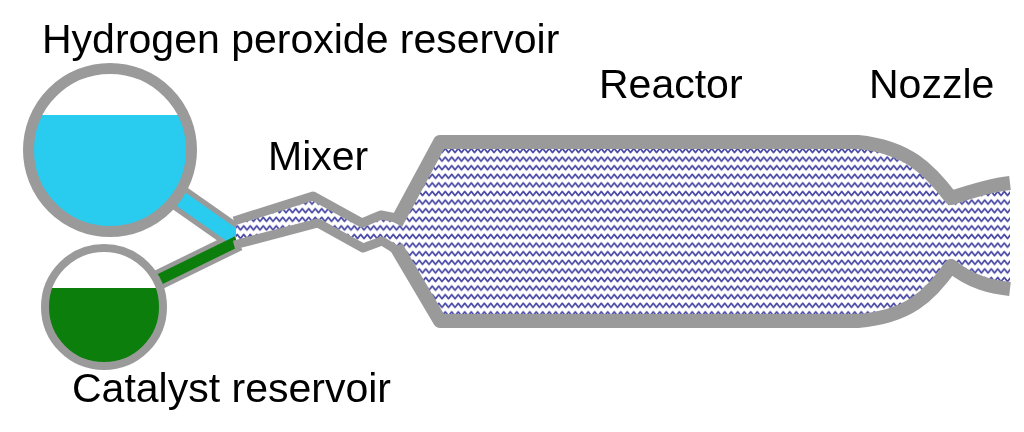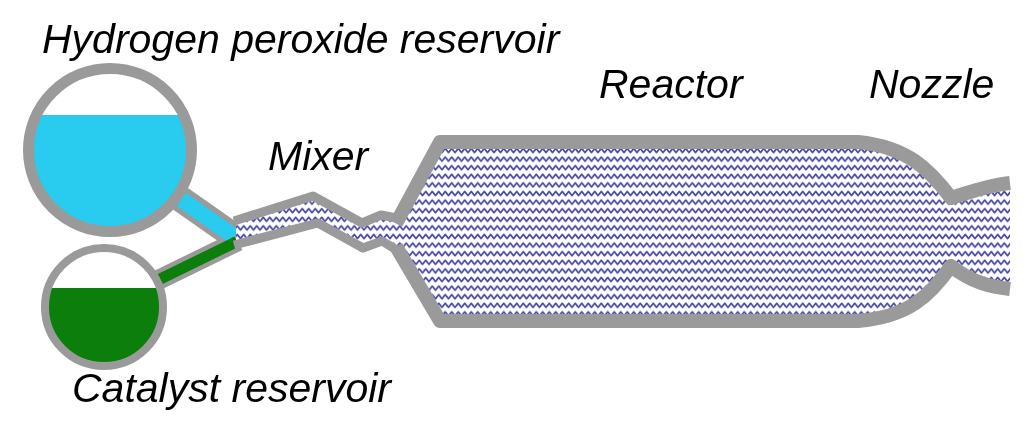--- a/index.html
+++ b/index.html
@@ -8,21 +8,20 @@
     background: #ffffff;
     width: 1024px;
     height: 432px;
     overflow: hidden;
   }
   #stage {
     position: relative;
     width: 1024px;
     height: 372px;
     background: #c2410c;
-    font-style: italic;
   }
   svg text {
     font-family: "Liberation Sans", sans-serif;
     font-size: 41px;
     fill: #000000;
   }
 </style>
 </head>
 <body>
 

